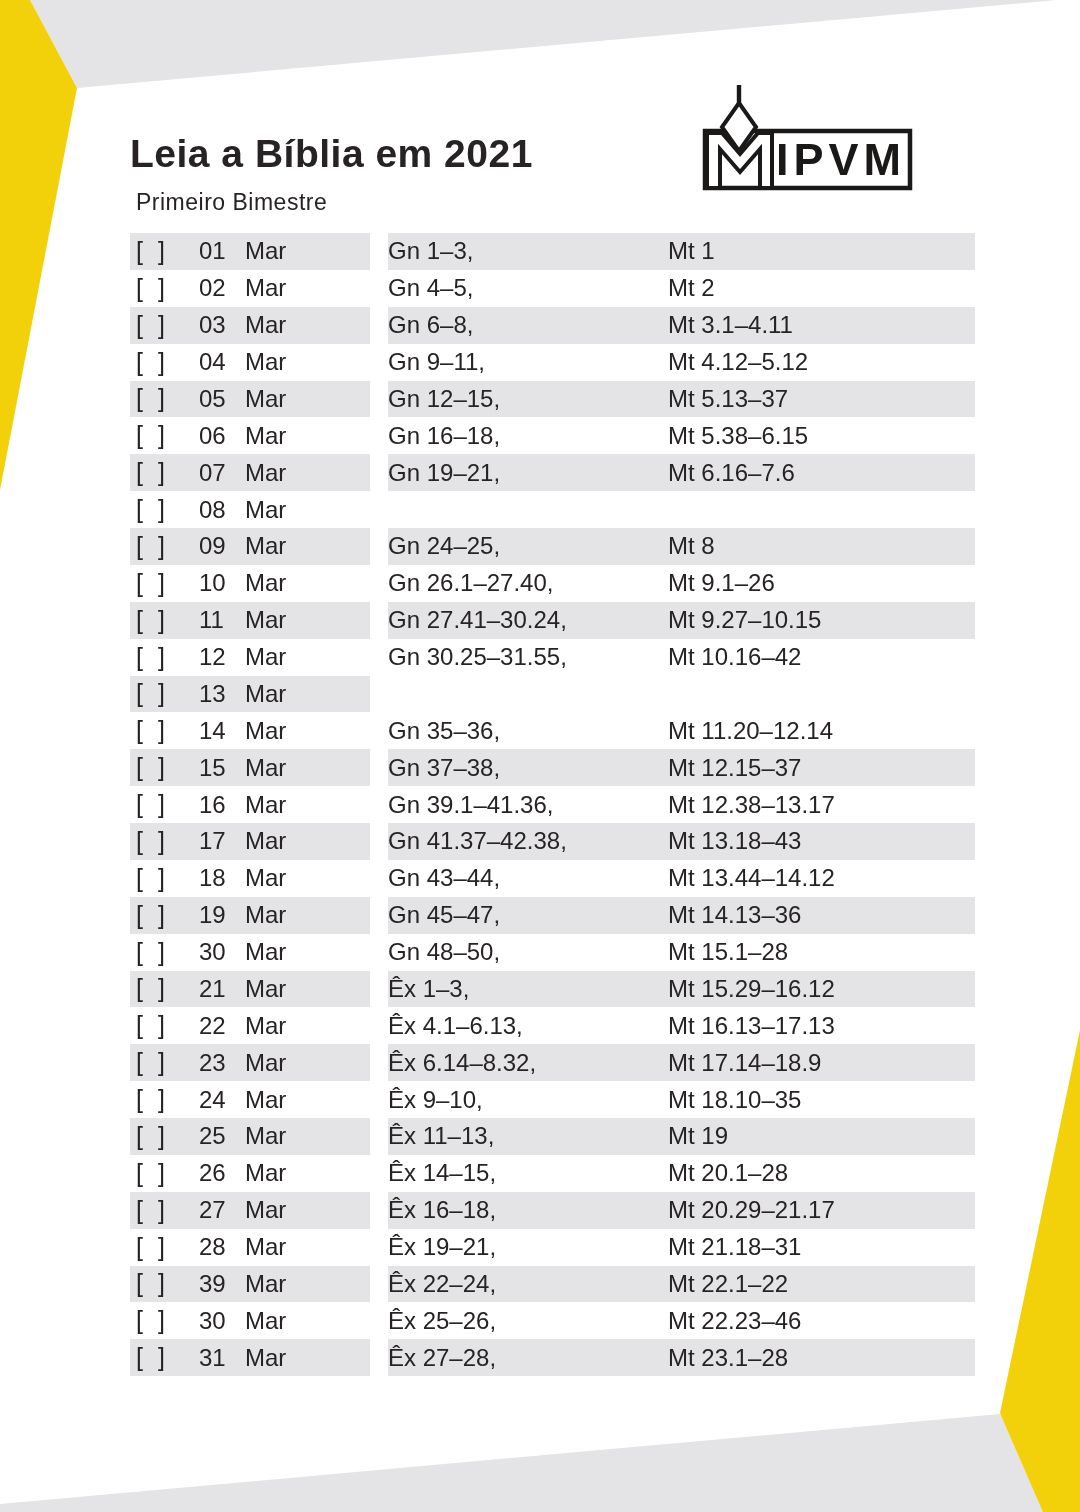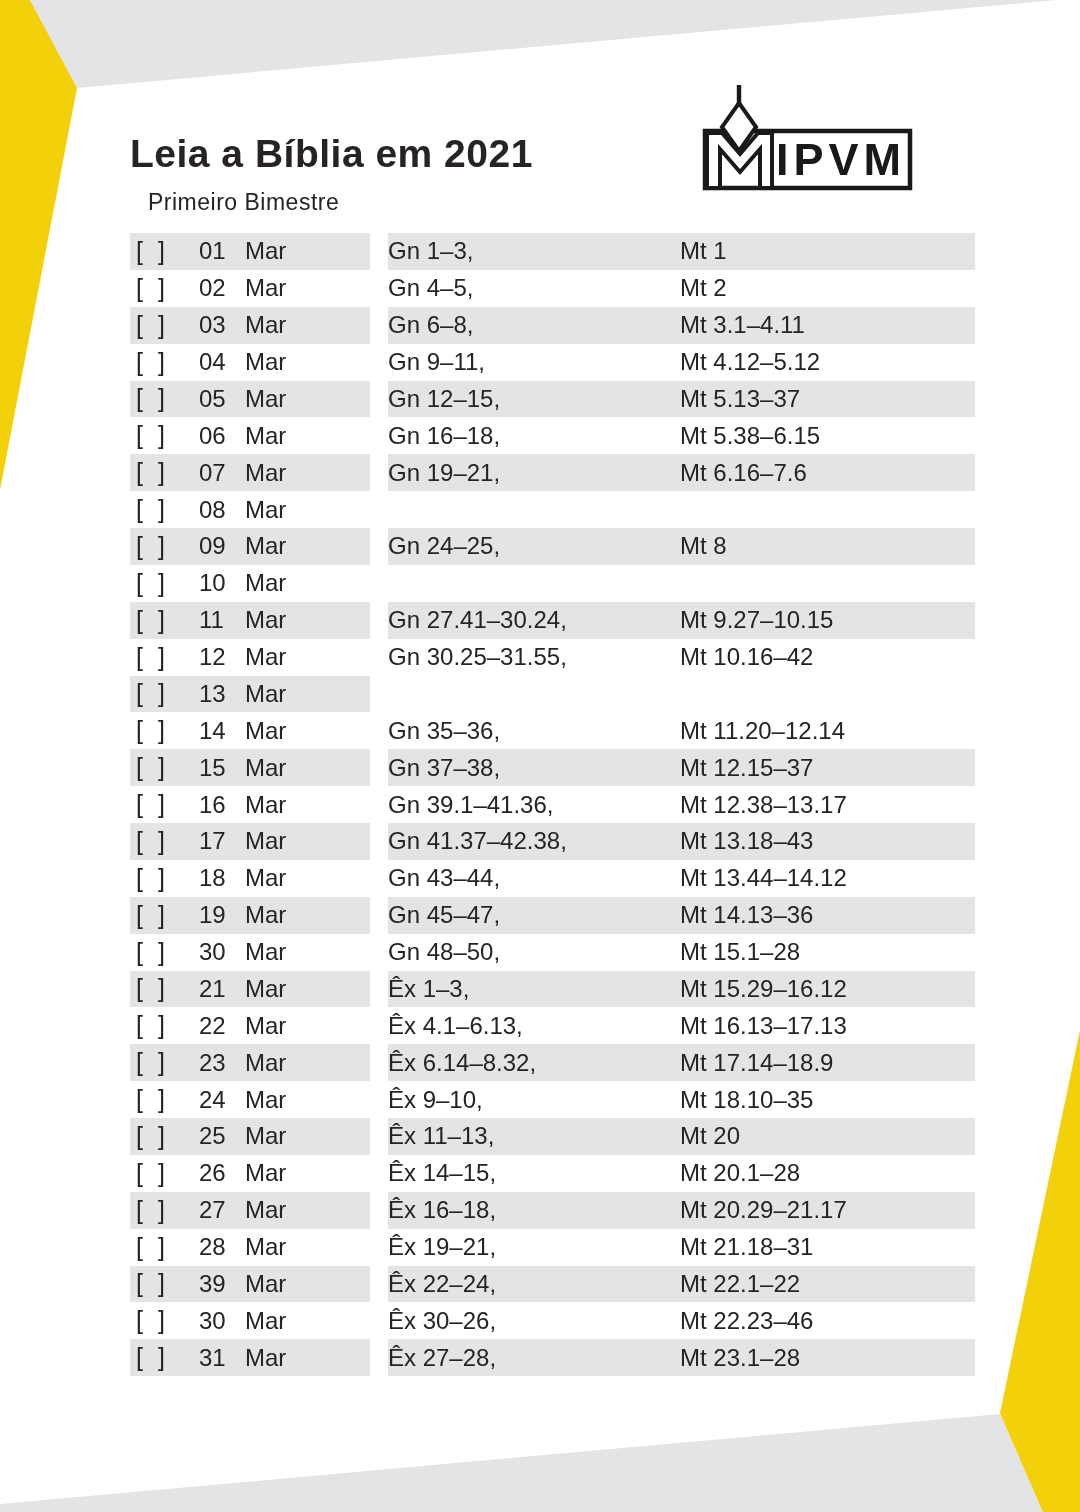--- a/index.html
+++ b/index.html
@@ -11,21 +11,21 @@
   }
   *{margin:0;padding:0;box-sizing:border-box;}
   html,body{width:1080px;height:1512px;background:#ffffff;font-family:"Liberation Sans", sans-serif;}
   .page{position:relative;width:1080px;height:1512px;overflow:hidden;background:#ffffff;padding-left:48px;}
   .bg{position:absolute;inset:0;width:1080px;height:1512px;}
   .title{
     position:absolute;left:130px;top:132px;
     font-size:39px;font-weight:800;letter-spacing:.5px;color:var(--text-dark);
   }
   .subtitle{
-    position:absolute;left:148px;top:189px;
+    position:absolute;left:136px;top:189px;
     font-size:23px;font-weight:400;letter-spacing:.5px;color:var(--text-dark);text-align:right;
   }
   .logo{position:absolute;left:698px;top:82px;width:220px;height:112px;}
   .table{
     position:absolute;left:130px;top:233px;width:845px;height:1143px;
     display:flex;flex-direction:column;
   }
   .row{flex:1;display:flex;color:var(--text-dark);font-size:24px;}
   .cell-left{
     position:relative;width:240px;display:flex;align-items:center;
@@ -33,21 +33,21 @@
   .cell-right{
     position:relative;width:587px;margin-left:18px;display:flex;align-items:center;
   }
   .row.stripe .cell-left,.row.stripe .cell-right{background:var(--row-stripe);}
   .bracket{font-size:25px;}
   .bracket.open{margin-left:6px;}
   .bracket.close{margin-left:15px;}
   .day{display:inline-block;margin-left:34px;width:46px;}
   .month{display:inline-block;}
   .reading1{position:absolute;left:0;white-space:nowrap;}
-  .reading2{position:absolute;left:292px;white-space:nowrap;}
+  .reading2{position:absolute;left:280px;white-space:nowrap;}
 </style>
 </head>
 <body>
 
 <div class="page">
 
   <svg class="bg" viewBox="0 0 1080 1512" preserveAspectRatio="none" aria-hidden="true">
     <polygon points="30,0 1057,0 77,88" fill="var(--corner-gray)"></polygon>
     <polygon points="0,0 30,0 77,88 0,490" fill="var(--accent-yellow)"></polygon>
     <polygon points="0,1504 1000,1414 1080,1512 0,1512" fill="var(--corner-gray)"></polygon>
@@ -179,20 +179,24 @@
       </div>
     </div>
 
     <div class="row">
       <div class="cell-left">
         <span class="bracket open">[</span>
         <span class="bracket close">]</span>
         <span class="day">10</span>
         <span class="month">Mar</span>
       </div>
+      <div class="cell-right">
+        <span class="reading1">Gn 26.1–27.40,</span>
+        <span class="reading2">Mt 9.1–26</span>
+      </div>
     </div>
 
     <div class="row stripe">
       <div class="cell-left">
         <span class="bracket open">[</span>
         <span class="bracket close">]</span>
         <span class="day">11</span>
         <span class="month">Mar</span>
       </div>
       <div class="cell-right">
@@ -368,21 +372,21 @@
 
     <div class="row stripe">
       <div class="cell-left">
         <span class="bracket open">[</span>
         <span class="bracket close">]</span>
         <span class="day">25</span>
         <span class="month">Mar</span>
       </div>
       <div class="cell-right">
         <span class="reading1">Êx 11–13,</span>
-        <span class="reading2">Mt 20</span>
+        <span class="reading2">Mt 19</span>
       </div>
     </div>
 
     <div class="row">
       <div class="cell-left">
         <span class="bracket open">[</span>
         <span class="bracket close">]</span>
         <span class="day">26</span>
         <span class="month">Mar</span>
       </div>
@@ -432,21 +436,21 @@
     </div>
 
     <div class="row">
       <div class="cell-left">
         <span class="bracket open">[</span>
         <span class="bracket close">]</span>
         <span class="day">30</span>
         <span class="month">Mar</span>
       </div>
       <div class="cell-right">
-        <span class="reading1">Êx 30–26,</span>
+        <span class="reading1">Êx 25–26,</span>
         <span class="reading2">Mt 22.23–46</span>
       </div>
     </div>
 
     <div class="row stripe">
       <div class="cell-left">
         <span class="bracket open">[</span>
         <span class="bracket close">]</span>
         <span class="day">31</span>
         <span class="month">Mar</span>

